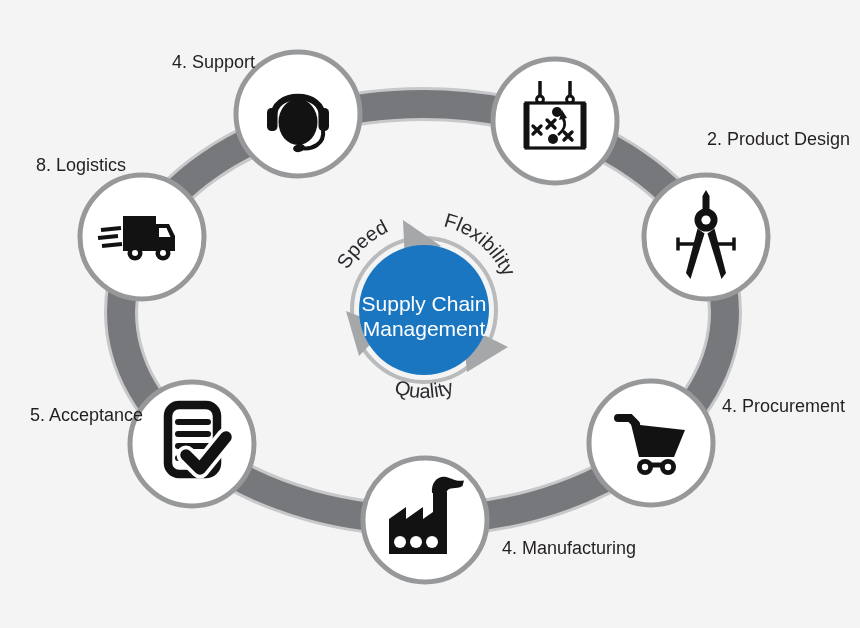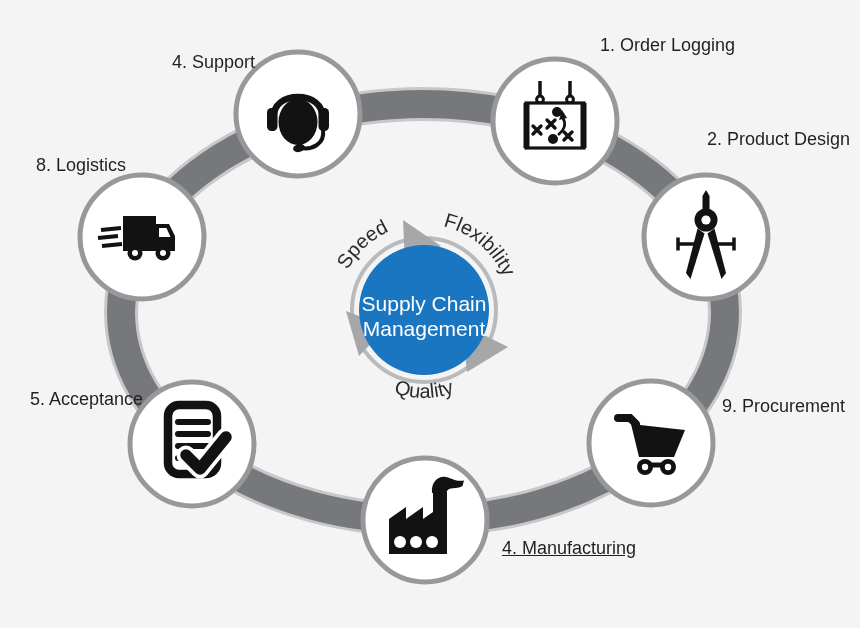--- a/index.html
+++ b/index.html
@@ -140,32 +140,31 @@
         <path class="s" stroke-width="6.5" d="M26,54 C23,26 77,26 74,54"></path>
         <rect x="19" y="44" width="10.5" height="23" rx="4.5"></rect>
         <rect x="70.5" y="44" width="10.5" height="23" rx="4.5"></rect>
         <path class="s" stroke-width="4" d="M75,66 C77,80 64,86 53,84"></path>
         <ellipse cx="51" cy="84" rx="6" ry="4" transform="rotate(-15 51 84)"></ellipse>
       </g>
     </g>
   </svg>
 
   <div class="stage-label" style="left:600px;top:34px;">
-    <span>1. Order Logging</span>
   </div>
   <div class="stage-label" style="left:707px;top:128px;text-align:right;">
     <span>2. Product Design</span>
   </div>
   <div class="stage-label" style="left:722px;top:395px;">
-    <span>9. Procurement</span>
+    <span>4. Procurement</span>
   </div>
-  <div class="stage-label" style="left:502px;top:537px;text-decoration:underline;">
+  <div class="stage-label" style="left:502px;top:537px;">
     <span>4. Manufacturing</span>
   </div>
-  <div class="stage-label" style="left:30px;top:388px;text-align:right;">
+  <div class="stage-label" style="left:30px;top:404px;text-align:right;">
     <span>5. Acceptance</span>
   </div>
   <div class="stage-label" style="left:36px;top:154px;">
     <span>8. Logistics</span>
   </div>
   <div class="stage-label" style="left:172px;top:51px;">
     <span>4. Support</span>
   </div>
 
 </div>

